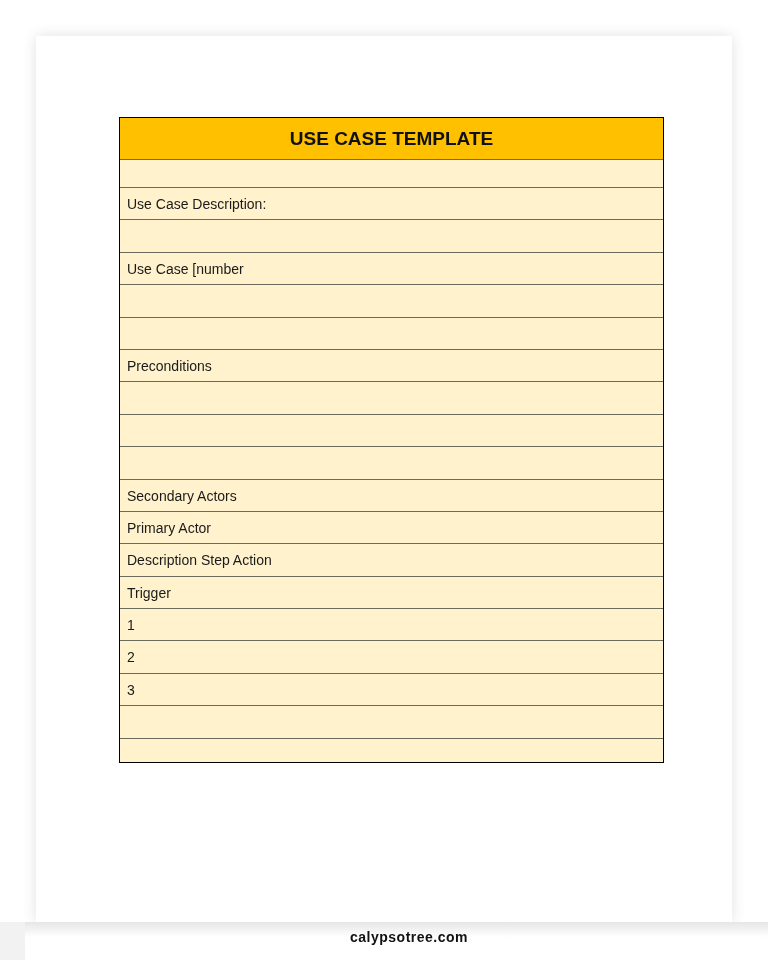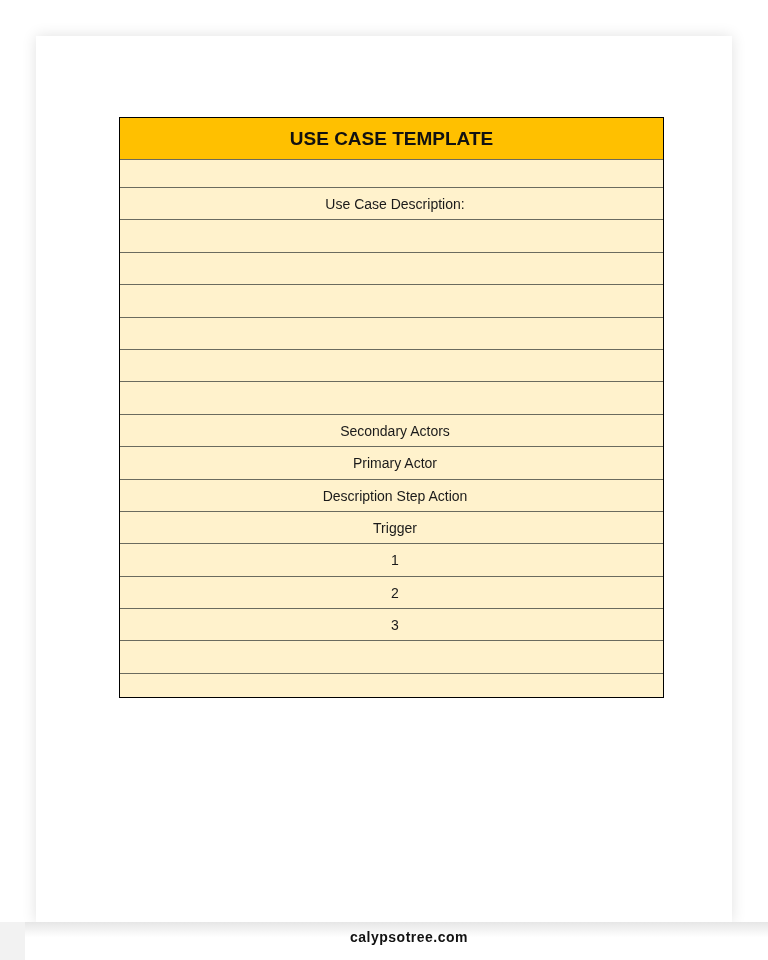--- a/index.html
+++ b/index.html
@@ -30,21 +30,20 @@
     display: flex; align-items: center; justify-content: center;
     font-weight: bold; font-size: 19px; color: #111;
     box-sizing: border-box;
   }
   .row {
     box-sizing: border-box;
     border-bottom: 1px solid #6b6b5e;
     font-size: 14px; color: #1a1a1a;
     padding: 8px 0 0 7px;
     height: 32.4px;
-    text-align: center;
   }
   .row.first { height: 28px; }
   .row.last { height: 23px; border-bottom: none; }
   .footer {
     position: absolute; left: 0; top: 922px; width: 768px; height: 38px;
     background: linear-gradient(#e6e6e6, #ffffff 40%);
     text-align: center;
     margin-left: 25px;
   }
   .footer span {
@@ -56,22 +55,24 @@
 <body>
 
 <div class="bg-top"></div>
 <div class="page"></div>
 
 <div class="table">
   <div class="header">USE CASE TEMPLATE</div>
   <div class="row first"></div>
   <div class="row">Use Case Description:</div>
   <div class="row"></div>
+  <div class="row">Use Case [number</div>
   <div class="row"></div>
   <div class="row"></div>
+  <div class="row">Preconditions</div>
   <div class="row"></div>
   <div class="row"></div>
   <div class="row"></div>
   <div class="row">Secondary Actors</div>
   <div class="row">Primary Actor</div>
   <div class="row">Description Step Action</div>
   <div class="row">Trigger</div>
   <div class="row">1</div>
   <div class="row">2</div>
   <div class="row">3</div>

